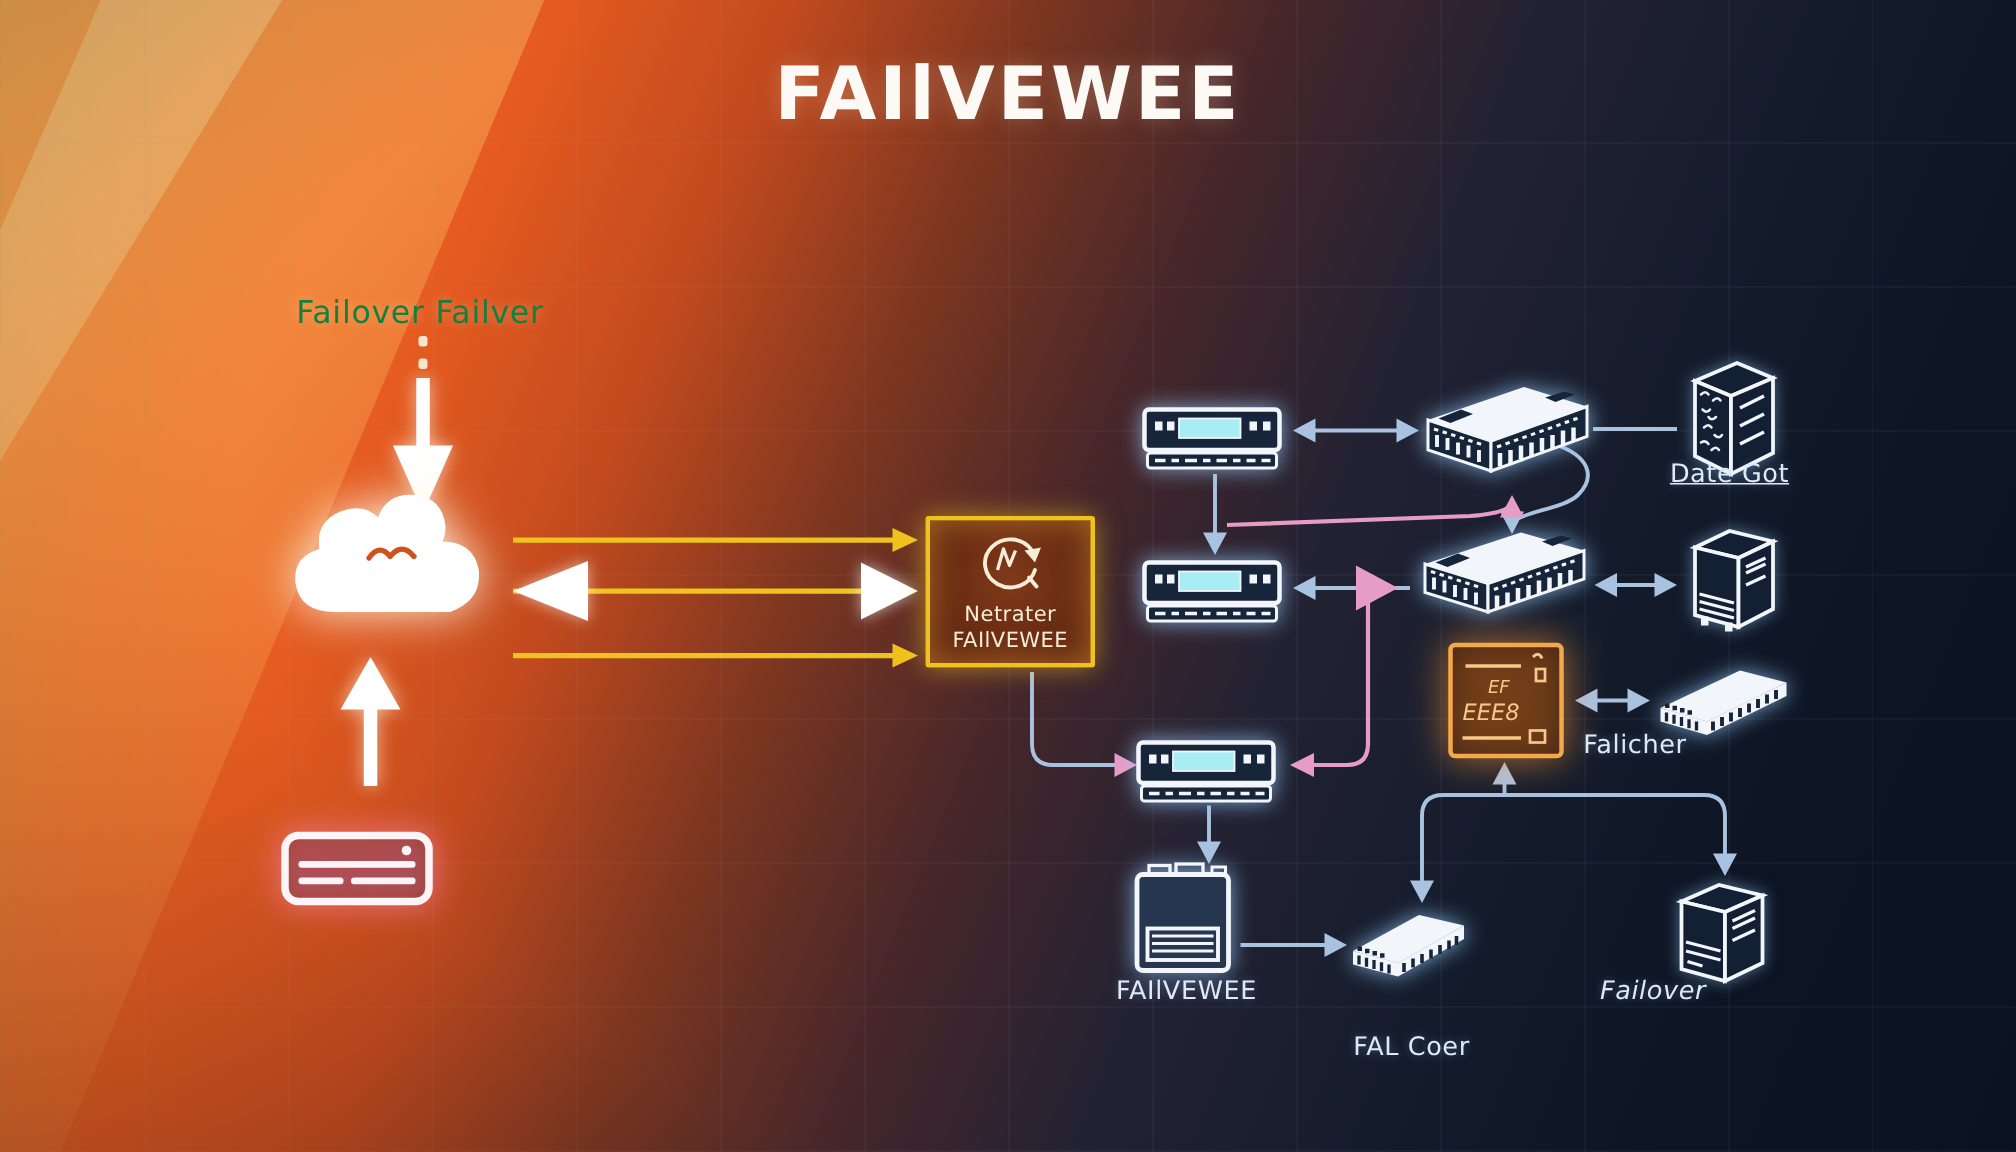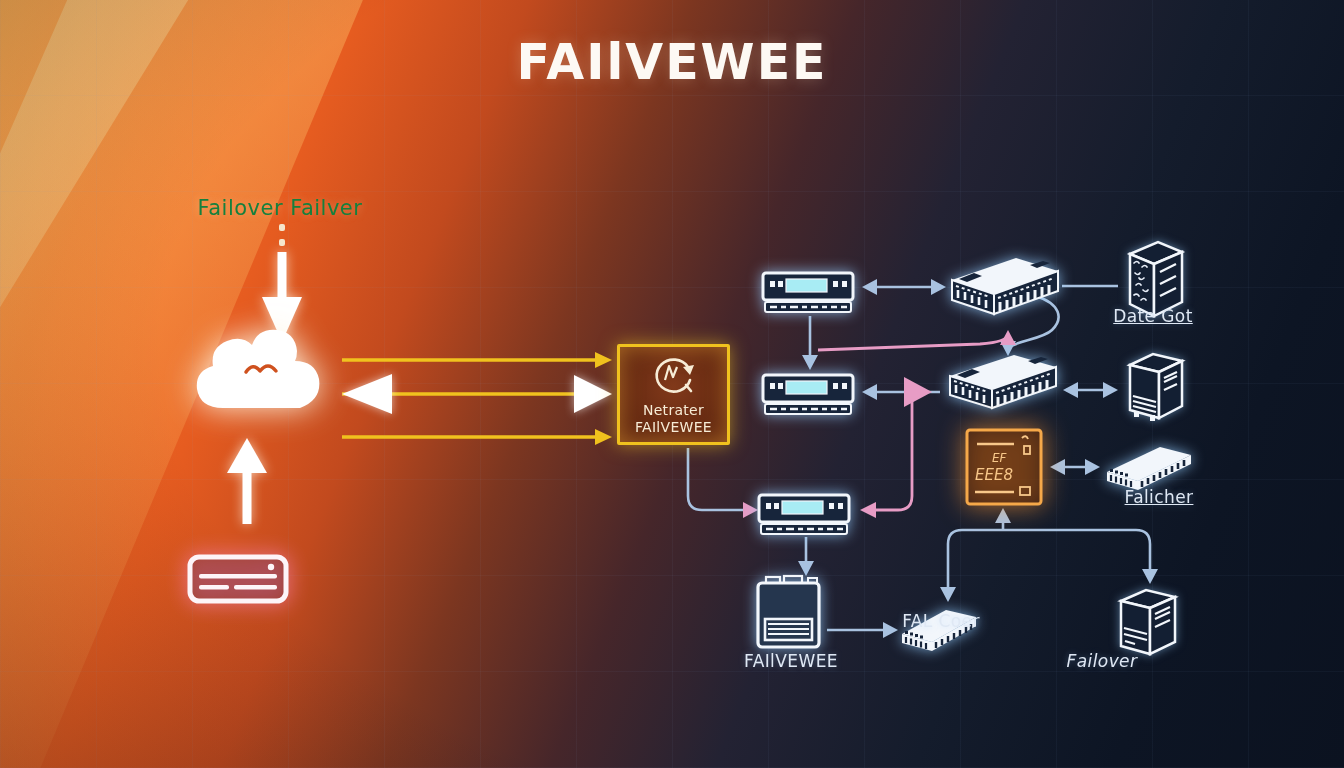--- a/index.html
+++ b/index.html
@@ -41,23 +41,23 @@
   .cloud-label {
     position:absolute; left:170px; top:196px; width:220px; text-align:center;
     color:#15803d; font-size:21px; letter-spacing:.5px;
     text-shadow:0 0 8px rgba(255,240,210,.35);
   }
   .dev-label {
     position:absolute; text-align:center; color:#dfe8f4; font-size:17px;
     letter-spacing:.4px; text-shadow:0 0 6px rgba(150,200,255,.35);
   }
   .lbl-dategot  { left:1098px; top:306px; width:110px;text-decoration:underline; }
-  .lbl-falicher { left:1107px; top:487px; width:104px;text-decoration:underline; }
+  .lbl-falicher { left:1038px; top:487px; width:104px; }
   .lbl-printer  { left:743px;  top:651px; width:96px;  }
-  .lbl-falcoer  { left:891px;  top:611px; width:100px; }
+  .lbl-falcoer  { left:891px;  top:688px; width:100px; }
   .lbl-failsrv  { left:1052px; top:651px; width:100px;font-style:italic; }
 
   .dev { position:absolute; }
   .glow-blue   { filter:drop-shadow(0 0 7px rgba(150,205,255,.75)); }
   .glow-cloud  { filter:drop-shadow(0 0 16px rgba(255,245,225,.95)); }
   .glow-pink   { filter:drop-shadow(0 0 10px rgba(255,135,195,.95)); }
   .glow-orange { filter:drop-shadow(0 0 13px rgba(255,150,50,.95));font-style:italic; }
   .glow-soft   { filter:drop-shadow(0 0 5px rgba(150,205,255,.5)); }
 
   .auto-box {

